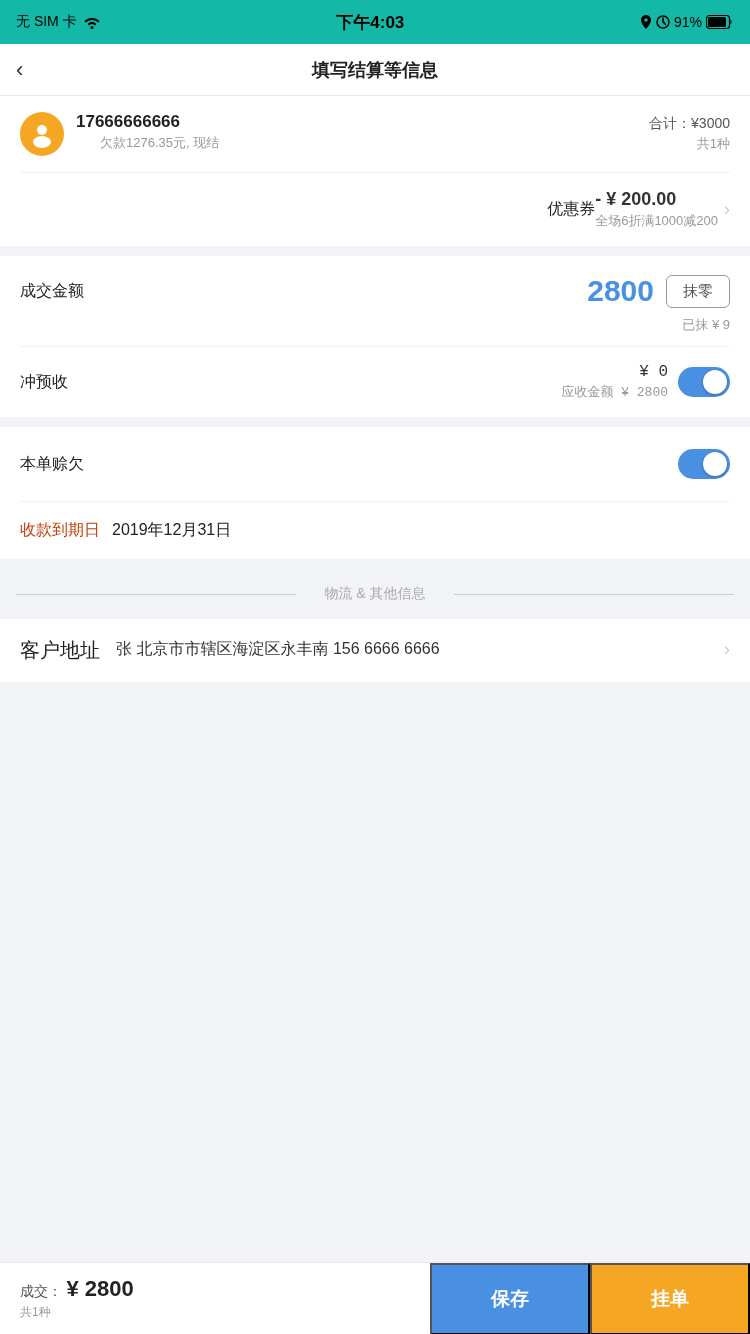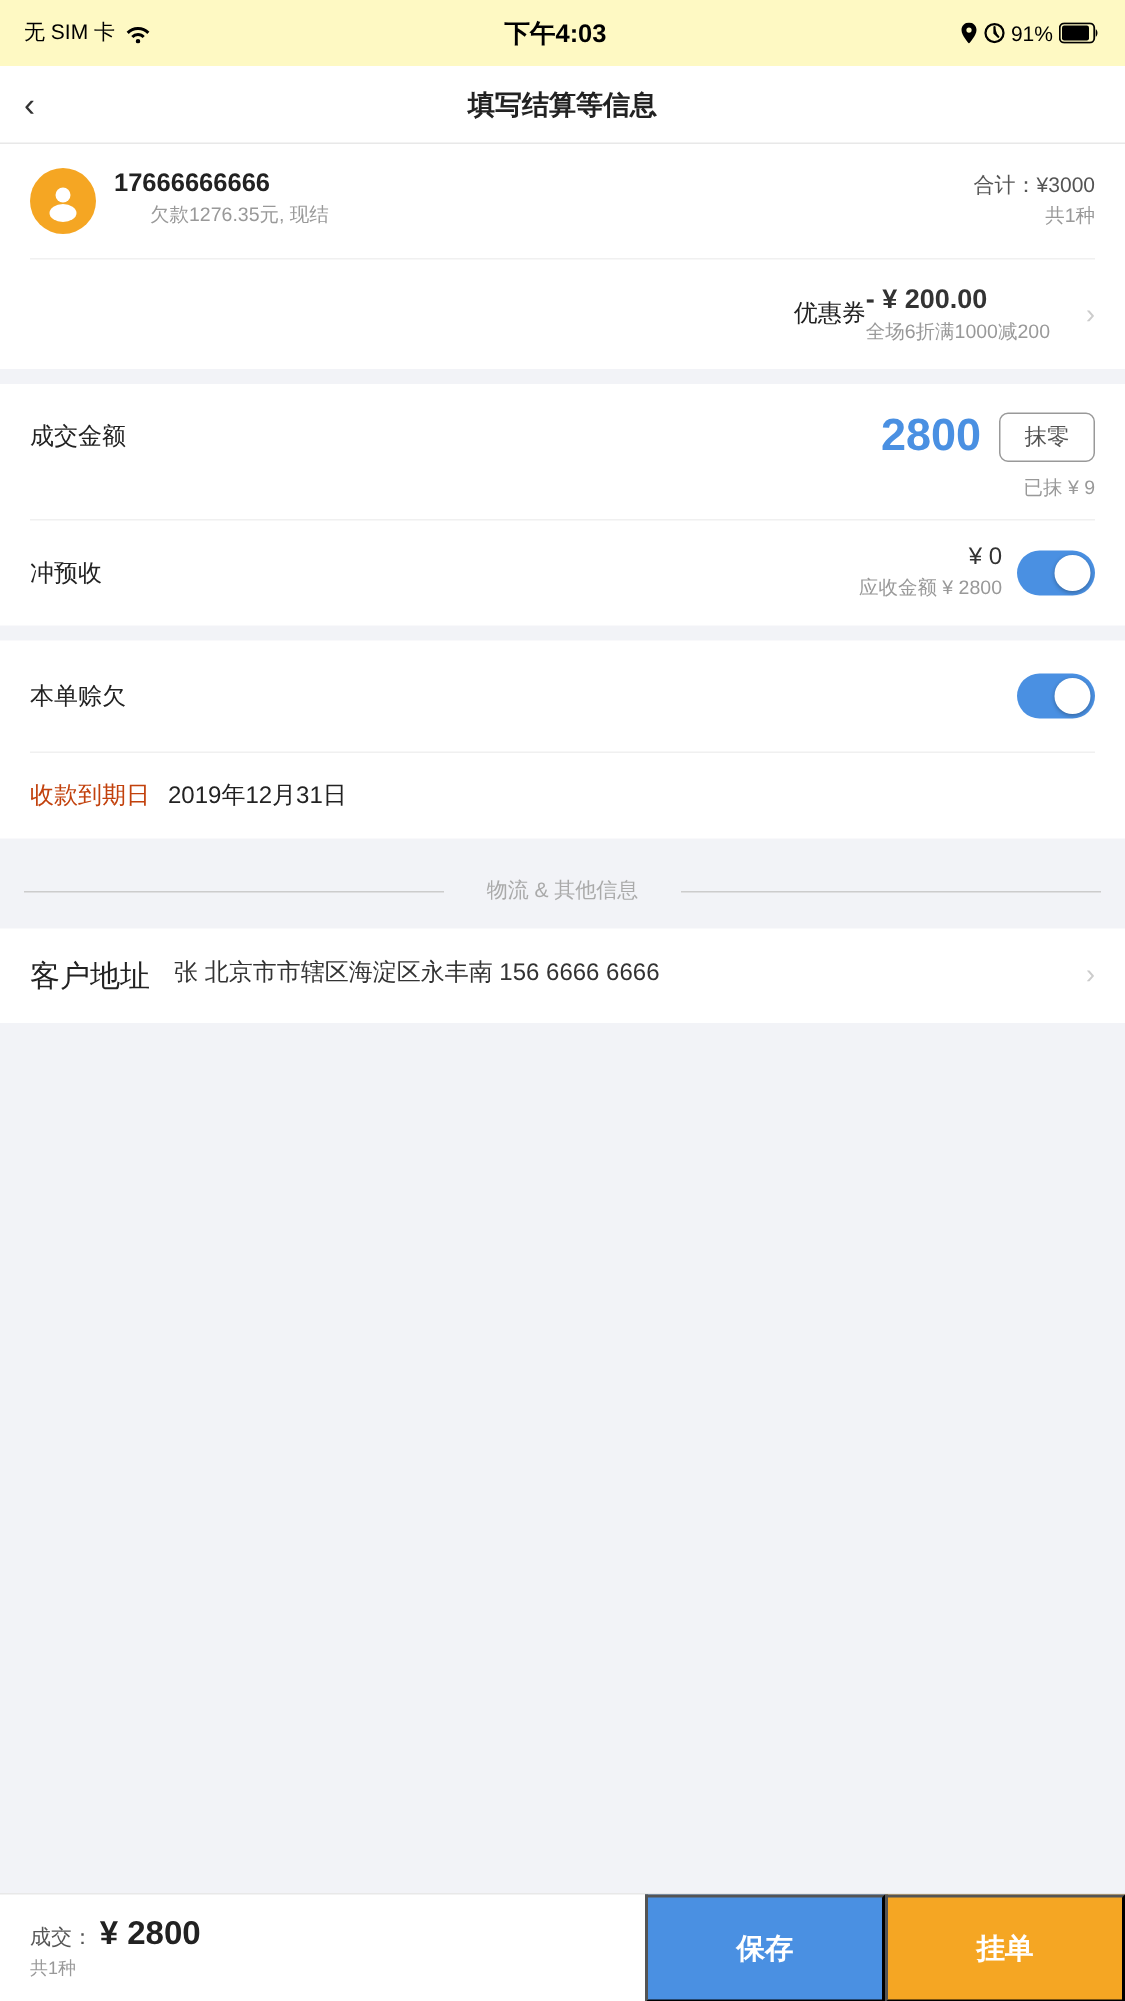--- a/index.html
+++ b/index.html
@@ -8,21 +8,21 @@
       font-family: -apple-system, "PingFang SC", "Helvetica Neue", sans-serif;
       background: #f2f3f7;
       width: 750px;
       min-height: 1334px;
       position: relative;
       overflow-x: hidden;
     }
 
     
     .status-bar {
-      background: #fef9c3;
+      background: #14b8a6;
       height: 44px;
       display: flex;
       align-items: center;
       justify-content: space-between;
       padding: 0 16px;
       font-size: 15px;
       font-weight: 500;
       color: #000;
     }
     .status-left { display: flex; align-items: center; gap: 6px; font-size: 14px; }
@@ -104,21 +104,21 @@
 
     
     .coupon-row {
       display: flex;
       align-items: center;
       justify-content: flex-end;
       padding: 16px 0;
       border-top: 1px solid #f0f0f0;
     }
     .coupon-label { font-size: 16px; color: #222; }
-    .coupon-right { display: flex; align-items: center; gap: 24px; }
+    .coupon-right { display: flex; align-items: center; gap: 6px; }
     .coupon-discount { font-size: 18px; font-weight: 600; color: #333; }
     .coupon-desc { font-size: 13px; color: #999; margin-top: 2px; text-align: right; }
     .chevron-icon { color: #ccc; font-size: 18px; }
 
     
     .amount-row {
       display: flex;
       align-items: center;
       justify-content: space-between;
       padding: 18px 0 8px 0;
@@ -137,20 +137,21 @@
     }
     .amount-erased { font-size: 13px; color: #999; text-align: right; padding-bottom: 12px; }
 
     
     .toggle-row {
       display: flex;
       align-items: center;
       justify-content: space-between;
       padding: 16px 0;
       border-top: 1px solid #f0f0f0;
+      font-family: Liberation Mono, monospace;
     }
     .toggle-label { font-size: 16px; color: #222; }
     .toggle-right { display: flex; align-items: center; gap: 10px; }
     .toggle-amount { text-align: right; }
     .toggle-amount .main { font-size: 16px; color: #333; font-weight: 500; }
     .toggle-amount .sub { font-size: 13px; color: #999; margin-top: 2px; }
 
     
     .toggle-switch {
       width: 52px;

